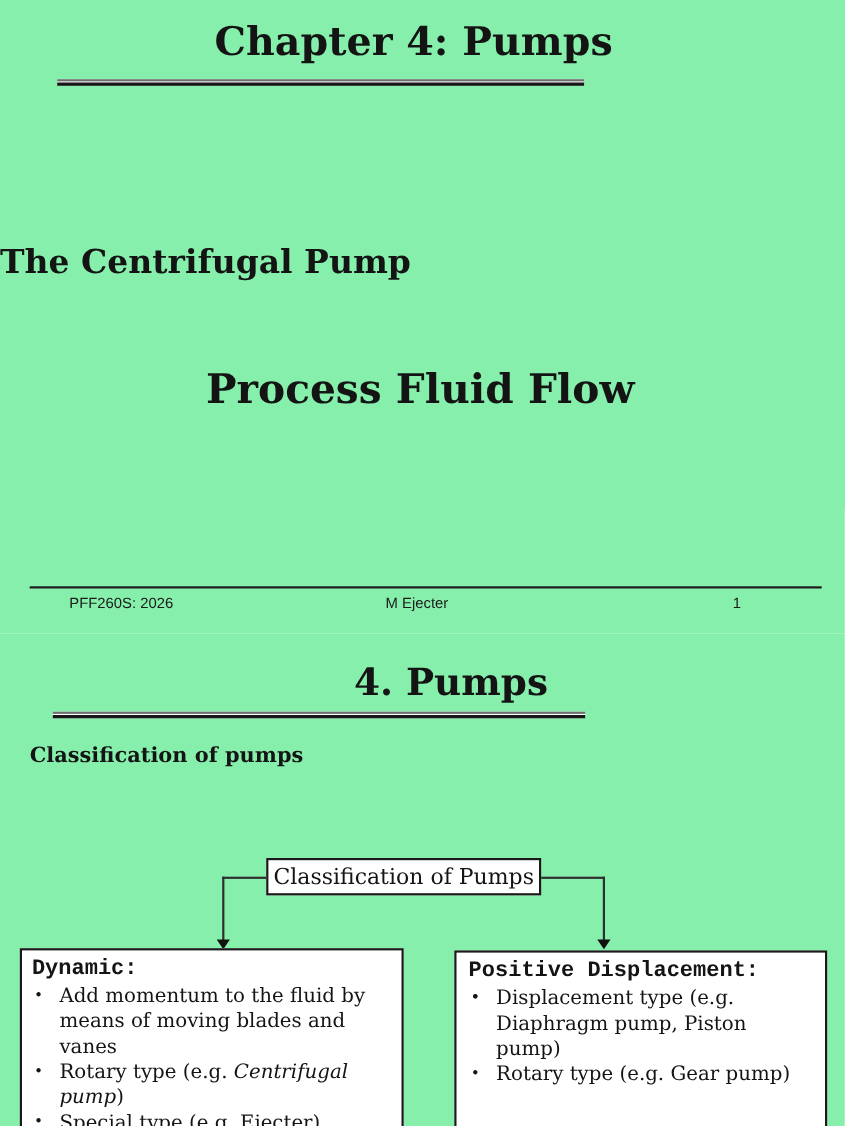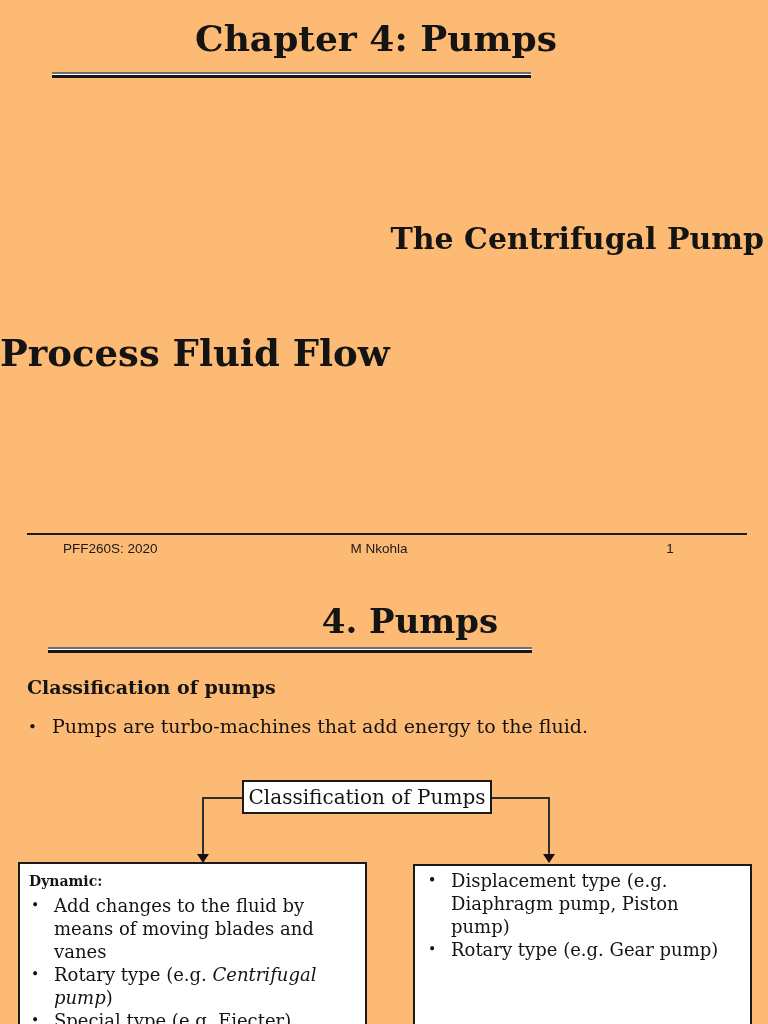--- a/index.html
+++ b/index.html
@@ -1,33 +1,33 @@
 <!DOCTYPE html>
 <html><head>
 <meta charset="utf-8">
 <style>
   html,body{margin:0;padding:0;}
   body{
     width:768px;height:1024px;overflow:hidden;background:#ffffff;
     font-family:"DejaVu Serif", serif;color:#141414;position:relative;
   }
-  .slide{position:absolute;left:0;width:768px;background:#fdba74;}
+  .slide{position:absolute;left:0;width:768px;background:#86efac;}
   #slide1{top:0;height:576px;}
   #slide2{top:576px;height:448px;}
 
   .abs{position:absolute;}
 
   
   .dbl-rule{height:1px;border-top:2px solid #6f6f6f;border-bottom:3px solid #161616;background:#fff;}
 
   
   .s1-title{top:16px;left:0;width:752px;text-align:center;font-weight:bold;font-size:36px;line-height:44px;}
   .s1-rule{left:52px;top:72px;width:479px;}
-  .s1-subtitle{top:220px;left:0;width:764px;text-align:right;font-weight:bold;font-size:30px;line-height:38px;}
-  .s1-course{top:330px;left:0;width:764px;font-weight:bold;font-size:37px;line-height:46px;}
+  .s1-subtitle{top:220px;left:0;width:764px;text-align:left;font-weight:bold;font-size:30px;line-height:38px;}
+  .s1-course{top:330px;left:0;width:764px;text-align:center;font-weight:bold;font-size:37px;line-height:46px;}
   .footer-rule{left:27px;top:533px;width:720px;border-top:2px solid #1c1c1c;height:0;}
   .footer{font-family:"Liberation Sans", sans-serif;font-size:13.5px;color:#1a1a1a;top:541px;}
   .footer-left{left:63px;}
   .footer-center{left:0;width:758px;text-align:center;}
   .footer-right{left:640px;width:60px;text-align:center;}
 
   
   .s2-title{top:24px;left:0;width:764px;text-align:center;font-weight:bold;font-size:34px;line-height:42px;}
   .s2-rule{left:48px;top:71px;width:484px;}
   .s2-heading{left:27px;top:100px;font-weight:bold;font-size:19px;}
@@ -44,83 +44,81 @@
   .h-left{left:202px;top:221px;width:40px;}
   .v-left{left:202px;top:221px;height:59px;}
   .a-left{left:197px;top:278px;}
   .h-right{left:492px;top:221px;width:58px;}
   .v-right{left:548px;top:221px;height:59px;}
   .a-right{left:543px;top:278px;}
 
   .class-box{border:2px solid #1a1a1a;background:#fff;}
   .box-left{left:18px;top:286px;width:329px;height:190px;padding:3px 8px 0 8px;}
   .box-right{left:413px;top:288px;width:317px;height:188px;padding:3px 8px 0 10px;}
-  .box-heading{font-weight:bold;font-size:14px;line-height:26px;margin:1px 0 0 1px;}
+  .box-heading{font-weight:bold;font-size:20px;line-height:26px;margin:1px 0 0 1px;font-family:Liberation Mono, monospace;}
   .box-list{list-style:none;margin:0;padding:0;}
   .box-list li{position:relative;padding-left:26px;font-size:18px;line-height:23px;}
   .box-list .marker{position:absolute;left:3px;top:0;font-size:14px;line-height:23px;}
   .seg-i{font-style:italic;}
 </style>
 </head>
 <body>
 
 <section class="slide" id="slide1">
   <h1 class="abs s1-title" style="margin:0;">Chapter 4: Pumps</h1>
   <div class="abs dbl-rule s1-rule"></div>
 
   <div class="abs s1-subtitle">The Centrifugal Pump</div>
 
   <div class="abs s1-course">
     <div>Process Fluid Flow</div>
   </div>
 
   <div class="abs footer-rule"></div>
-  <div class="abs footer footer-left">PFF260S: 2020</div>
-  <div class="abs footer footer-center">M Nkohla</div>
+  <div class="abs footer footer-left">PFF260S: 2026</div>
+  <div class="abs footer footer-center">M Ejecter</div>
   <div class="abs footer footer-right">1</div>
 </section>
 
 <section class="slide" id="slide2">
   <h1 class="abs s2-title" style="margin:0;padding-left:28px;">4. Pumps</h1>
   <div class="abs dbl-rule s2-rule"></div>
 
   <div class="abs s2-heading">Classification of pumps</div>
 
-  <div class="abs s2-bullet-row">
-    <span class="marker">•</span><span>Pumps are turbo-machines that add energy to the fluid.</span>
-  </div>
 
   <div class="abs root-box">
     <span>Classification of Pumps</span>
   </div>
 
   <div class="abs conn-h h-left"></div>
   <div class="abs conn-v v-left"></div>
   <div class="abs arrow-down a-left"></div>
   <div class="abs conn-h h-right"></div>
   <div class="abs conn-v v-right"></div>
   <div class="abs arrow-down a-right"></div>
 
   <div class="abs class-box box-left">
     <div class="box-heading">Dynamic:</div>
     <ul class="box-list">
       <li>
-        <span class="marker">•</span><span>Add changes to the fluid by means of moving blades and vanes</span>
+        <span class="marker">•</span><span>Add momentum to the fluid by means of moving blades and vanes</span>
       </li>
       <li>
         <span class="marker">•</span><span>Rotary type (e.g. </span><span class="seg-i">Centrifugal pump</span><span>)</span>
       </li>
       <li>
         <span class="marker">•</span><span>Special type (e.g. Ejecter)</span>
       </li>
 
     </ul>
   </div>
 
   <div class="abs class-box box-right">
+    <div class="box-heading">Positive Displacement:</div>
     <ul class="box-list">
       <li>
         <span class="marker">•</span>
       </li>
       <li>
         <span class="marker">•</span><span>Displacement type (e.g. Diaphragm pump, Piston pump)</span>
       </li>
       <li>
         <span class="marker">•</span><span>Rotary type (e.g. Gear pump)</span>
       </li>

